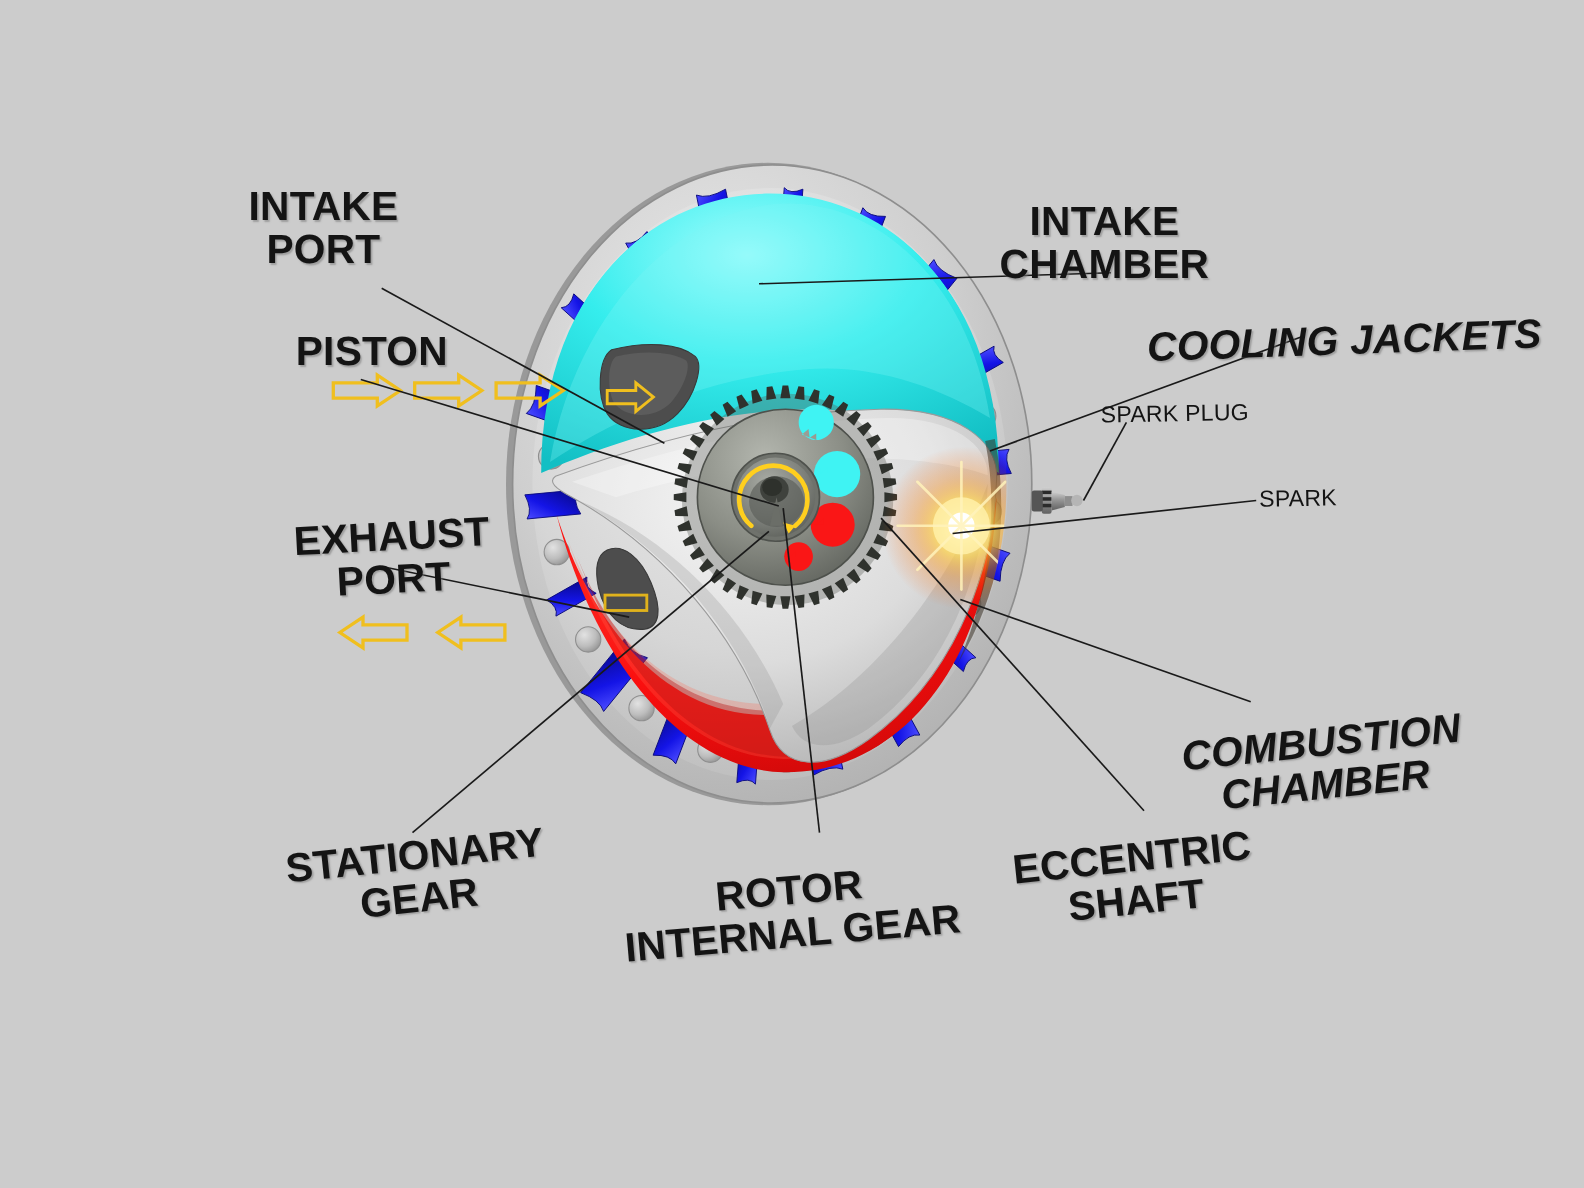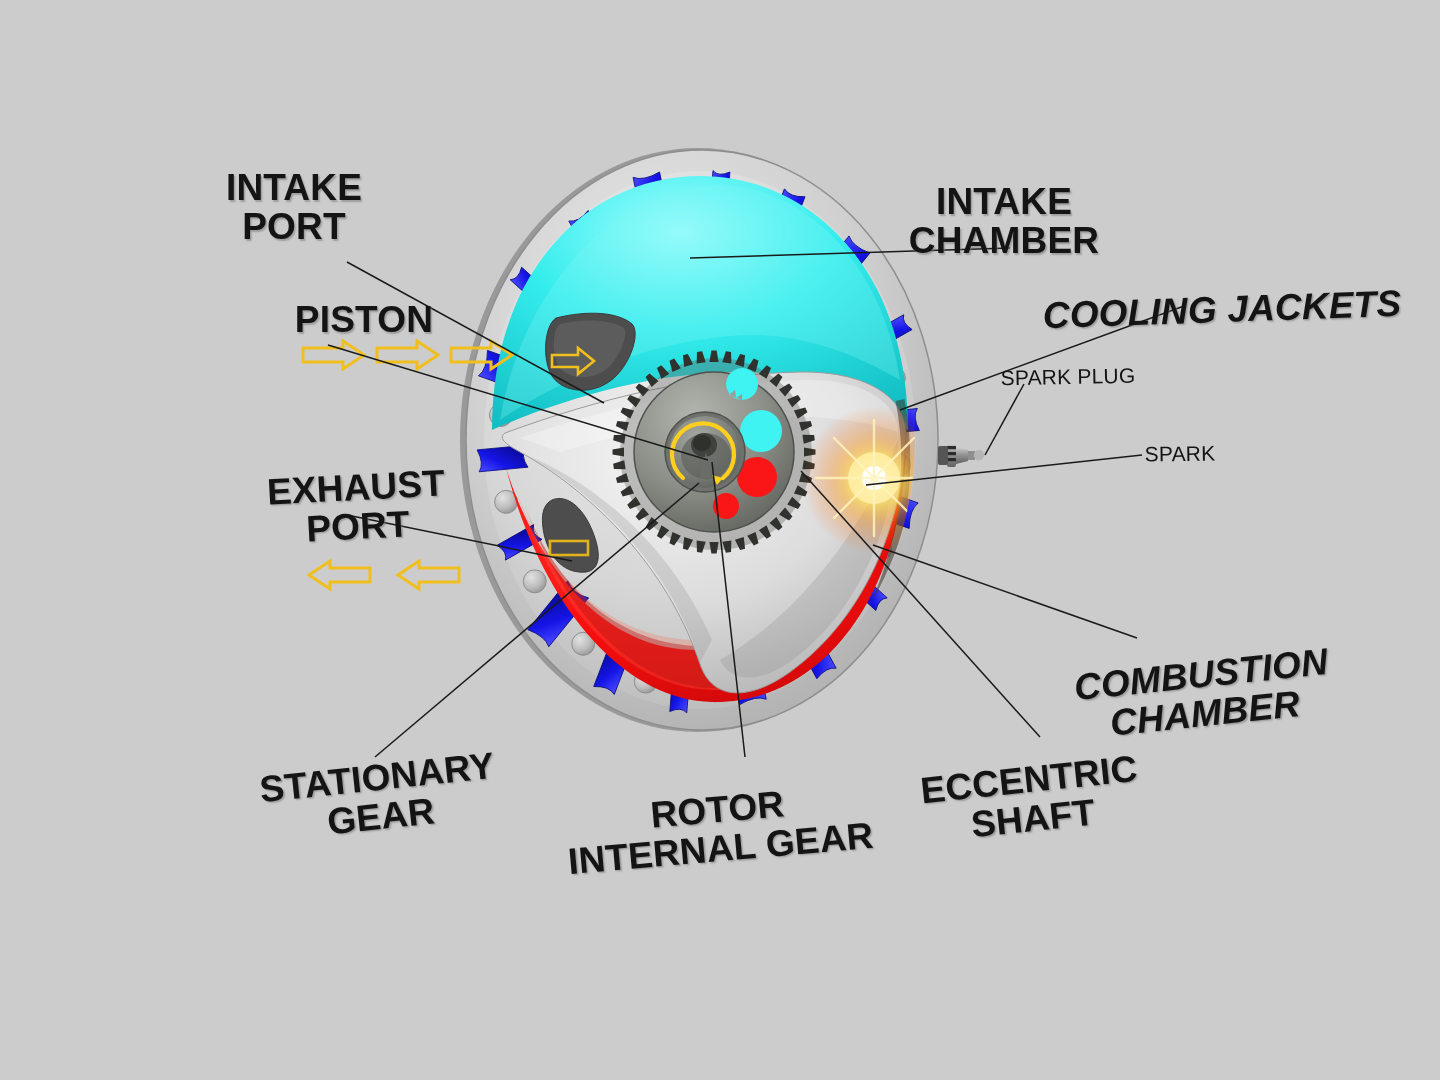--- a/index.html
+++ b/index.html
@@ -330,21 +330,21 @@
         <line x1="1137" y1="638" x2="873" y2="545"></line>
         <line x1="1010" y1="248" x2="690" y2="258"></line>
         <line x1="1184" y1="306" x2="900" y2="410"></line>
         <line x1="1024" y1="384" x2="985" y2="455"></line>
         <line x1="1142" y1="455" x2="866" y2="485"></line>
       </g>
   </svg>
 
   <div id="labelLayer">
       <div class="label big ctr" style="left: 294px; top: 168px; transform: translate(-50%, 0px) rotate(0deg);"><div>INTAKE</div><div>PORT</div></div>
-      <div class="label big ctr" style="left: 364px; top: 300px; transform: translate(-50%, 0px) rotate(0deg);"><div>PISTON</div></div>
+      <div class="label big ctr" style="left: 338px; top: 300px; transform: translate(-50%, 0px) rotate(0deg);"><div>PISTON</div></div>
       <div class="label big ctr" style="left: 357px; top: 468px; transform: translate(-50%, 0px) rotate(-3deg);"><div>EXHAUST</div><div>PORT</div></div>
       <div class="label big ctr" style="left: 379px; top: 758px; transform: translate(-50%, 0px) rotate(-6deg);"><div>STATIONARY</div><div>GEAR</div></div>
       <div class="label big ctr" style="left: 719px; top: 790px; transform: translate(-50%, 0px) rotate(-5deg);"><div>ROTOR</div><div>INTERNAL GEAR</div></div>
       <div class="label big ctr" style="left: 1031px; top: 760px; transform: translate(-50%, 0px) rotate(-6deg);"><div>ECCENTRIC</div><div>SHAFT</div></div>
       <div class="label big ital ctr" style="left: 1203px; top: 655px; transform: translate(-50%, 0px) rotate(-6deg);"><div>COMBUSTION</div><div>CHAMBER</div></div>
       <div class="label big ctr" style="left: 1004px; top: 182px; transform: translate(-50%, 0px) rotate(0deg);"><div>INTAKE</div><div>CHAMBER</div></div>
       <div class="label big ital ctr" style="left: 1222px; top: 290px; transform: translate(-50%, 0px) rotate(-2deg);"><div>COOLING JACKETS</div></div>
       <div class="label small ctr" style="left: 1068px; top: 366px; transform: translate(-50%, 0px) rotate(-1deg);"><div>SPARK PLUG</div></div>
       <div class="label small ctr" style="left: 1180px; top: 443px; transform: translate(-50%, 0px) rotate(-1deg);"><div>SPARK</div></div>
     </div>

